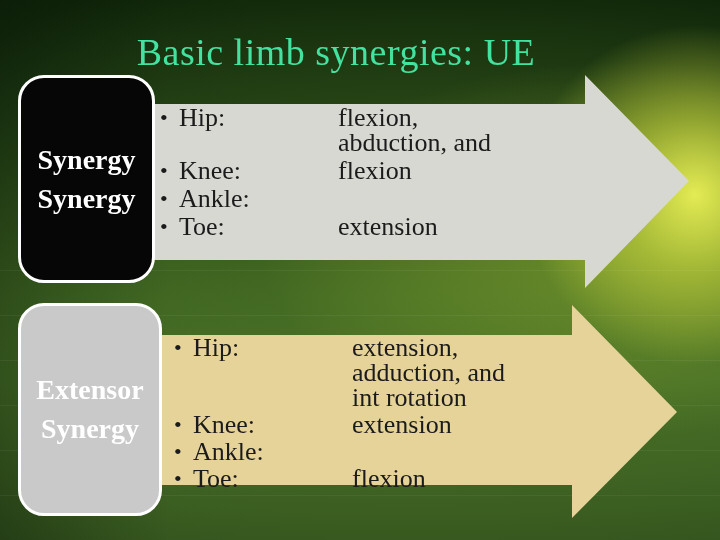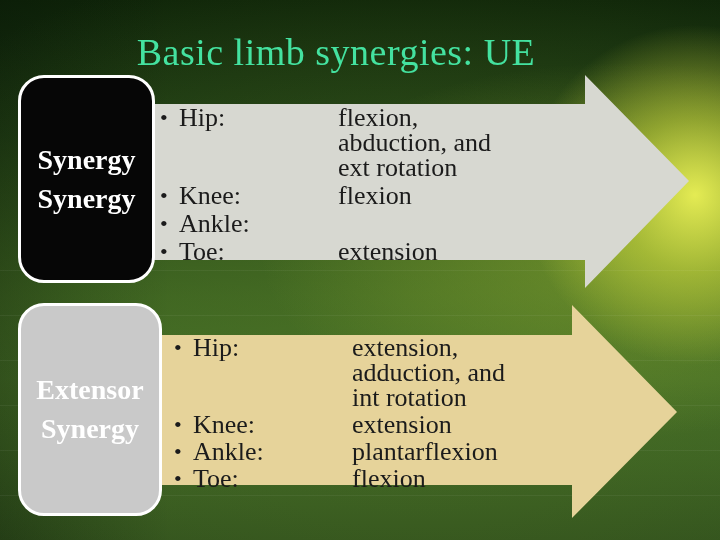--- a/index.html
+++ b/index.html
@@ -74,21 +74,20 @@
       <div class="box-line">Synergy</div>
       <div class="box-line">Synergy</div>
     </div>
     <div class="item-list" style="color: rgb(27, 27, 27);">
         <div class="item-row">
           <span class="bullet">•</span>
           <span class="item-label">Hip:</span>
           <span class="item-value">
             <div>flexion,</div>
             <div>abduction, and</div>
-            <div>ext rotation</div>
           </span>
         </div>
         <div class="item-row">
           <span class="bullet">•</span>
           <span class="item-label">Knee:</span>
           <span class="item-value">
             <div>flexion</div>
           </span>
         </div>
         <div class="item-row">
@@ -124,23 +123,20 @@
         <div class="item-row">
           <span class="bullet">•</span>
           <span class="item-label">Knee:</span>
           <span class="item-value">
             <div>extension</div>
           </span>
         </div>
         <div class="item-row">
           <span class="bullet">•</span>
           <span class="item-label">Ankle:</span>
-          <span class="item-value">
-            <div>plantarflexion</div>
-          </span>
         </div>
         <div class="item-row">
           <span class="bullet">•</span>
           <span class="item-label">Toe:</span>
           <span class="item-value">
             <div>flexion</div>
           </span>
         </div>
       </div>
   </section>

